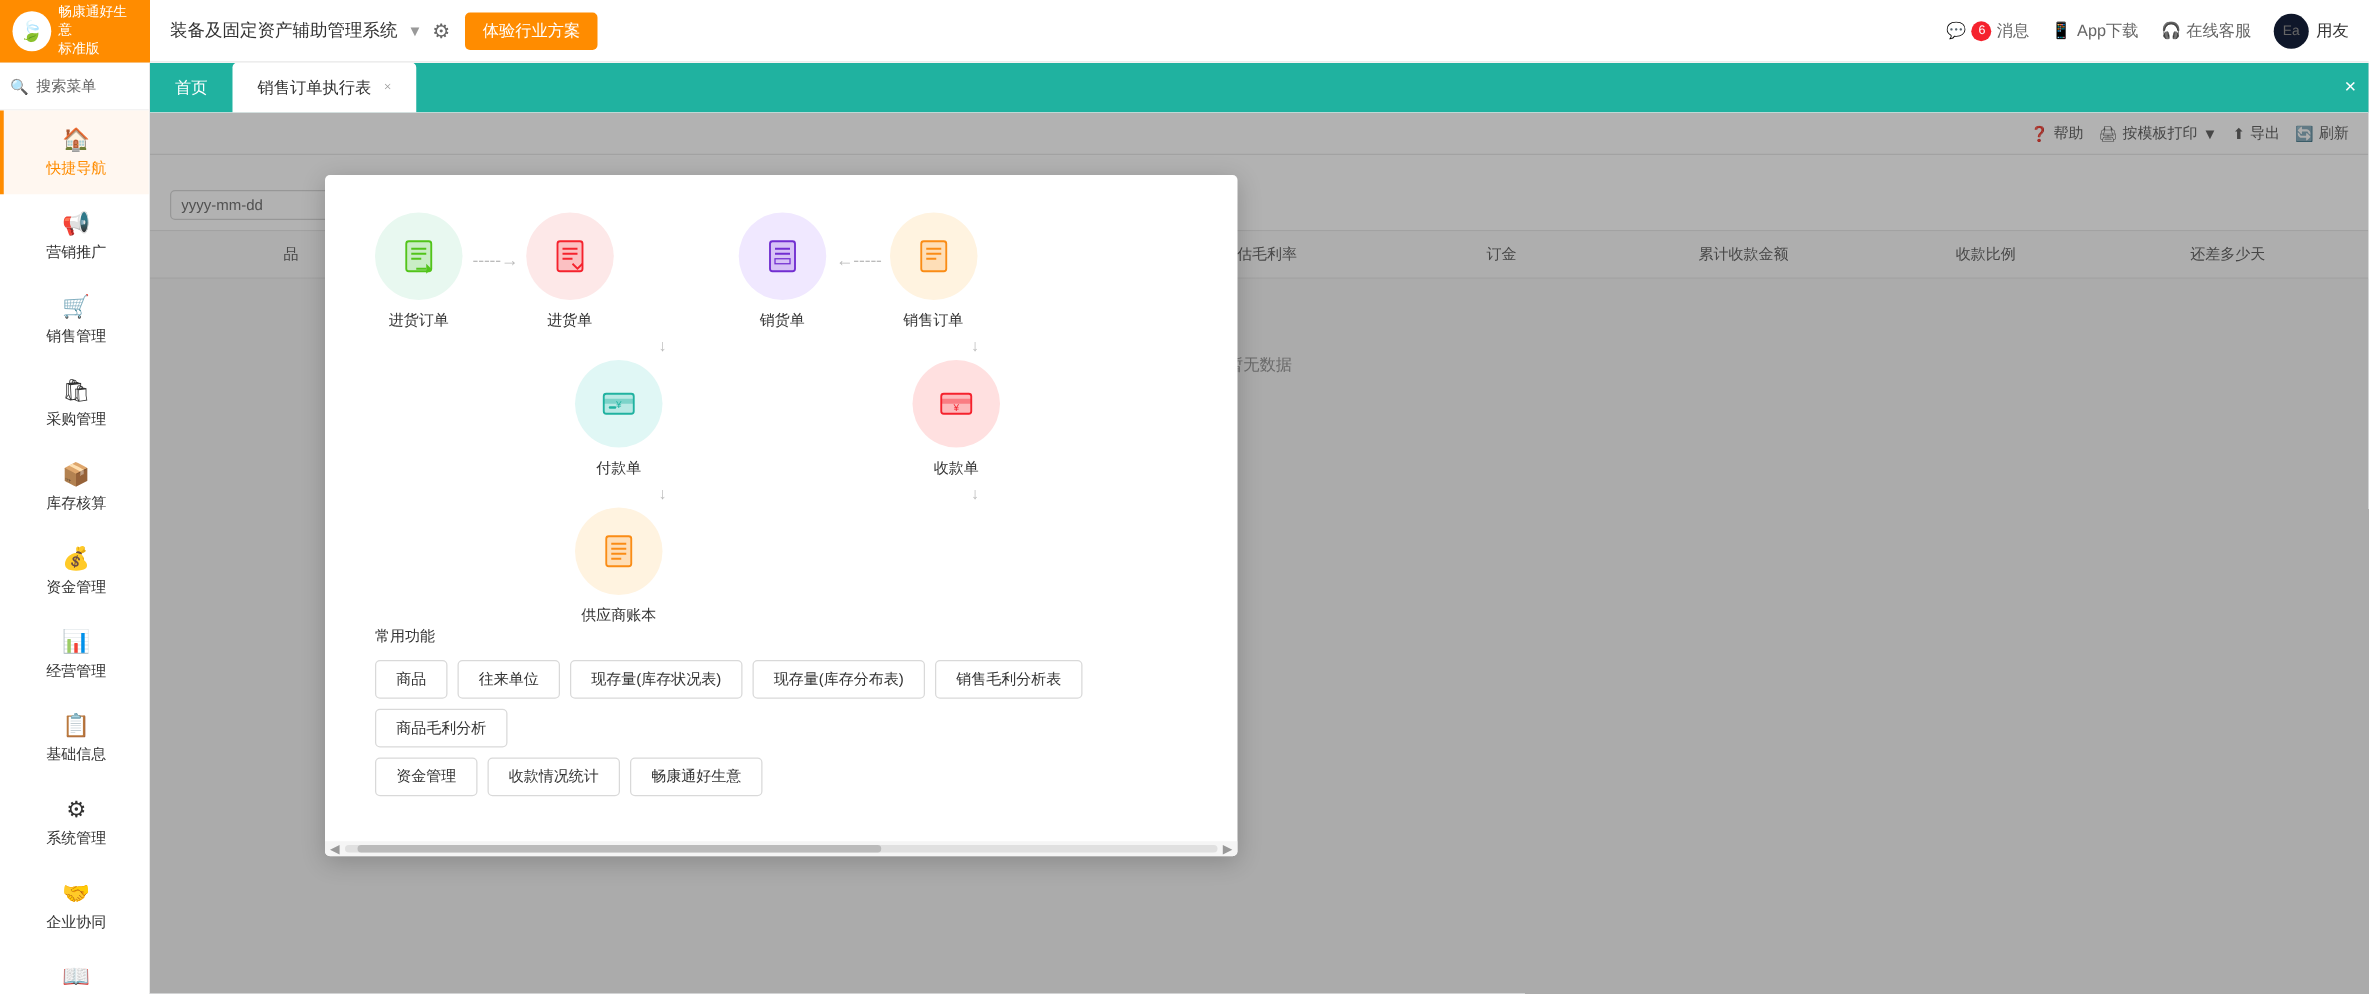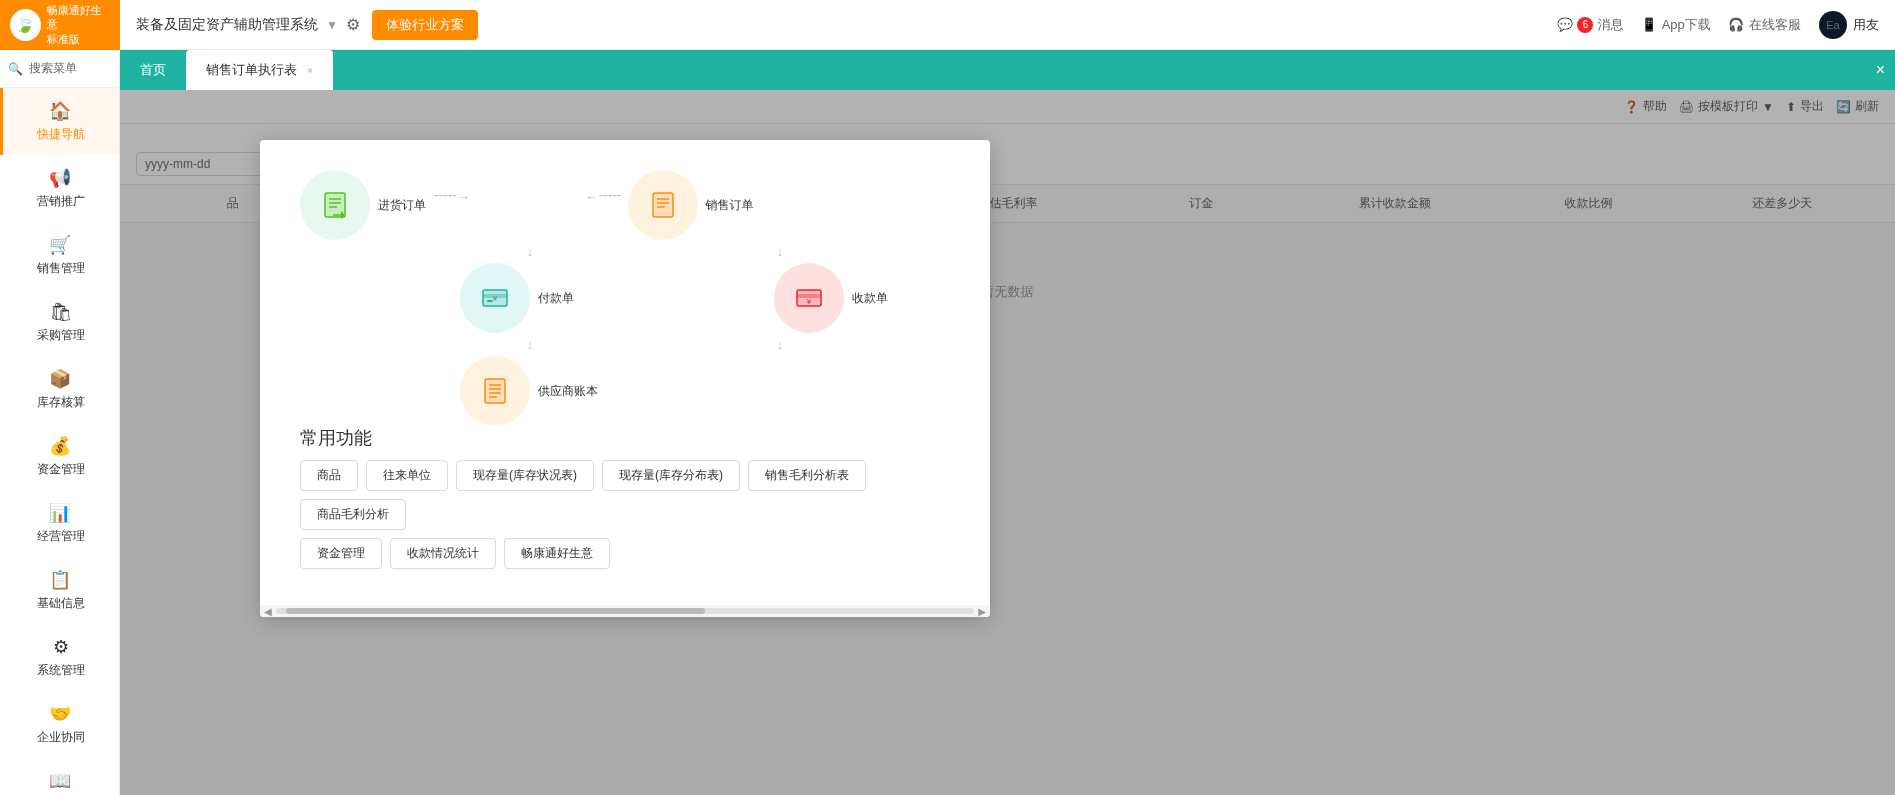--- a/index.html
+++ b/index.html
@@ -285,21 +285,21 @@
       z-index: 51;
       overflow: hidden;
     }
 
     .modal-body {
       padding: 30px 40px 20px;
     }
 
     .flow-item {
       display: flex;
-      flex-direction: row;
+      flex-direction: column;
       align-items: center;
       gap: 8px;
     }
 
     .flow-circle {
       width: 70px;
       height: 70px;
       border-radius: 50%;
       display: flex;
       align-items: center;
@@ -320,21 +320,21 @@
       font-size: 12px;
       color: #333;
       text-align: center;
     }
 
     
     .common-functions {
       margin-bottom: 16px;
     }
     .common-title {
-      font-size: 18px;
+      font-size: 12px;
       color: #333;
       margin-bottom: 10px;
     }
     .func-buttons {
       display: flex;
       flex-wrap: wrap;
       gap: 8px;
     }
     .func-btn {
       padding: 6px 16px;
@@ -570,23 +570,48 @@
                     <line x1="22" y1="26" x2="14" y2="26" stroke="#52c41a" stroke-width="1.5"></line>
                   </svg>
                 </div>
                 <span class="flow-label">进货订单</span>
               </div>
 
               <div style="display:flex;align-items:center;padding-bottom:20px;padding-left:8px;padding-right:8px;">
                 <span style="color:#bbb;letter-spacing:-2px;font-size:14px;">- - - - - →</span>
               </div>
 
+              <div class="flow-item">
+                <div class="flow-circle red-light">
+                  <svg width="32" height="32" viewBox="0 0 32 32" fill="none">
+                    <rect x="6" y="4" width="20" height="24" rx="2" fill="#f5222d" opacity="0.2"></rect>
+                    <rect x="6" y="4" width="20" height="24" rx="2" stroke="#f5222d" stroke-width="1.5"></rect>
+                    <line x1="10" y1="10" x2="22" y2="10" stroke="#f5222d" stroke-width="1.5"></line>
+                    <line x1="10" y1="14" x2="22" y2="14" stroke="#f5222d" stroke-width="1.5"></line>
+                    <line x1="10" y1="18" x2="18" y2="18" stroke="#f5222d" stroke-width="1.5"></line>
+                    <path d="M18 22 L22 26 L26 22" stroke="#f5222d" stroke-width="1.5" fill="none"></path>
+                  </svg>
+                </div>
+                <span class="flow-label">进货单</span>
+              </div>
 
               <div style="width:100px;"></div>
 
+              <div class="flow-item">
+                <div class="flow-circle purple">
+                  <svg width="32" height="32" viewBox="0 0 32 32" fill="none">
+                    <rect x="6" y="4" width="20" height="24" rx="2" fill="#722ed1" opacity="0.2"></rect>
+                    <rect x="6" y="4" width="20" height="24" rx="2" stroke="#722ed1" stroke-width="1.5"></rect>
+                    <line x1="10" y1="10" x2="22" y2="10" stroke="#722ed1" stroke-width="1.5"></line>
+                    <line x1="10" y1="14" x2="22" y2="14" stroke="#722ed1" stroke-width="1.5"></line>
+                    <rect x="10" y="18" x2="22" y2="22" width="12" height="4" stroke="#722ed1" stroke-width="1" fill="none"></rect>
+                  </svg>
+                </div>
+                <span class="flow-label">销货单</span>
+              </div>
 
               <div style="display:flex;align-items:center;padding-bottom:20px;padding-left:8px;padding-right:8px;">
                 <span style="color:#bbb;letter-spacing:-2px;font-size:14px;">← - - - - -</span>
               </div>
 
               <div class="flow-item">
                 <div class="flow-circle orange">
                   <svg width="32" height="32" viewBox="0 0 32 32" fill="none">
                     <rect x="6" y="4" width="20" height="24" rx="2" fill="#fa8c16" opacity="0.2"></rect>
                     <rect x="6" y="4" width="20" height="24" rx="2" stroke="#fa8c16" stroke-width="1.5"></rect>

